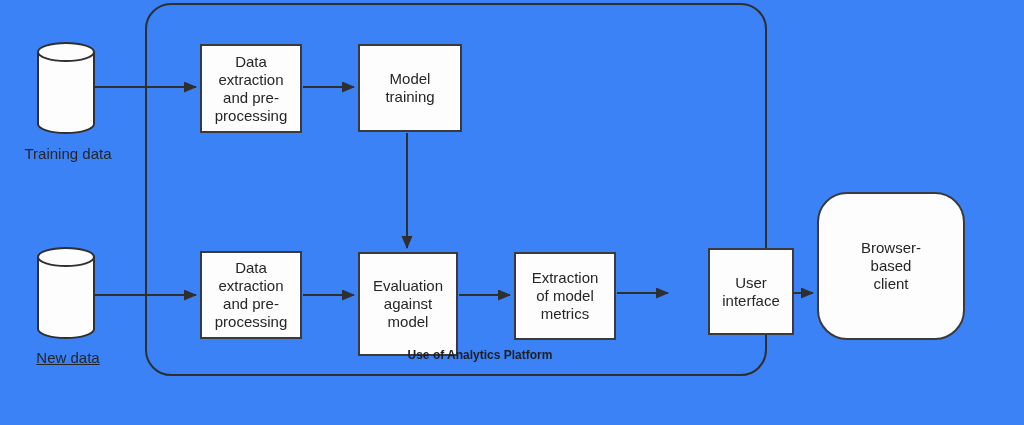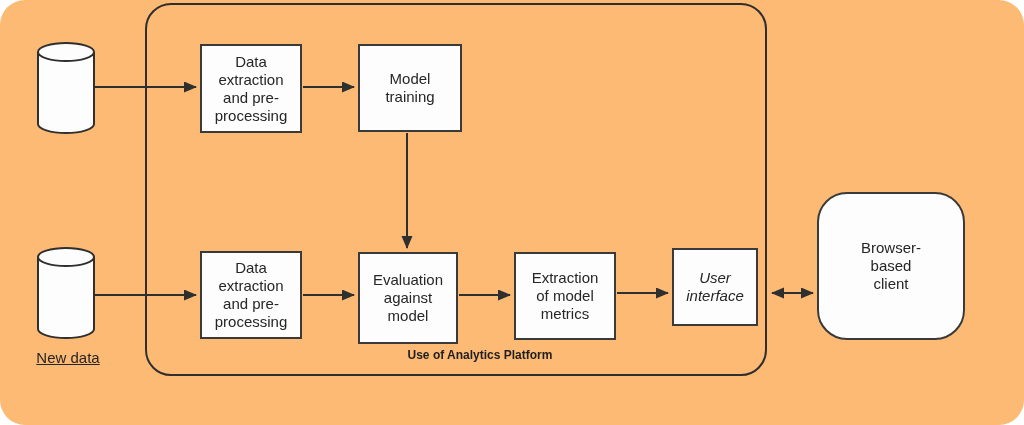--- a/index.html
+++ b/index.html
@@ -4,25 +4,24 @@
 <style>
   html, body {
     margin: 0;
     padding: 0;
     background: #ffffff;
   }
   .canvas {
     position: relative;
     width: 1024px;
     height: 425px;
-    background: #fdba74;
+    background: #3b82f6;
     font-family: "Liberation Sans", sans-serif;
     color: #262626;
     overflow: hidden;
-    border-radius: 25px;
   }
   .arrow-layer {
     position: absolute;
     left: 0; top: 0;
     width: 1024px; height: 425px;
   }
   .platform-container {
     position: absolute;
     left: 145px; top: 3px;
     width: 622px; height: 373px;
@@ -41,23 +40,23 @@
     justify-content: center;
     text-align: center;
     font-size: 15px;
     line-height: 18px;
     white-space: pre-line;
     color: #262626;
   }
   .node-extraction-training { left: 200px; top: 44px;  width: 102px; height: 89px; }
   .node-model-training      { left: 358px; top: 44px;  width: 104px; height: 88px; }
   .node-extraction-new      { left: 200px; top: 251px; width: 102px; height: 88px; }
-  .node-evaluation          { left: 358px; top: 252px; width: 100px; height: 92px; }
+  .node-evaluation          { left: 358px; top: 252px; width: 100px; height: 104px; }
   .node-metrics             { left: 514px; top: 252px; width: 102px; height: 88px; }
-  .node-user-interface      { left: 672px; top: 248px; width: 86px;  height: 78px; font-style: italic; }
+  .node-user-interface      { left: 708px; top: 248px; width: 86px;  height: 87px; }
   .node-browser-client {
     left: 817px; top: 192px;
     width: 148px; height: 148px;
     border-radius: 30px;
   }
   .datastore-label {
     position: absolute;
     width: 130px;
     text-align: center;
     font-size: 15px;
@@ -133,18 +132,19 @@
 of model
 metrics</div>
 
   <div class="node node-user-interface">User
 interface</div>
 
   <div class="node node-browser-client">Browser-
 based
 client</div>
 
+  <div class="datastore-label label-training">Training data</div>
 
   <div class="datastore-label label-newdata">New data</div>
 
   <div class="platform-title">Use of Analytics Platform</div>
 
 </div>
 
 </body></html>

